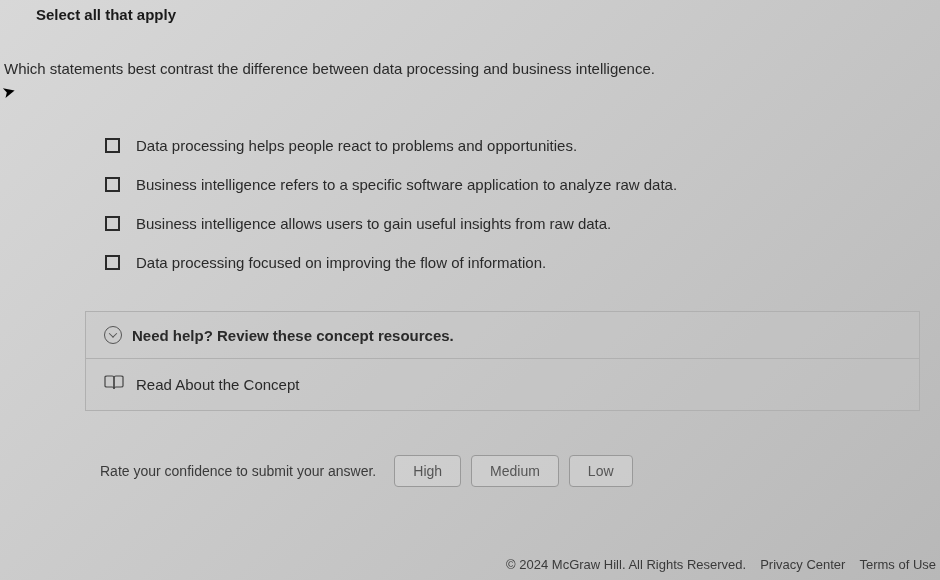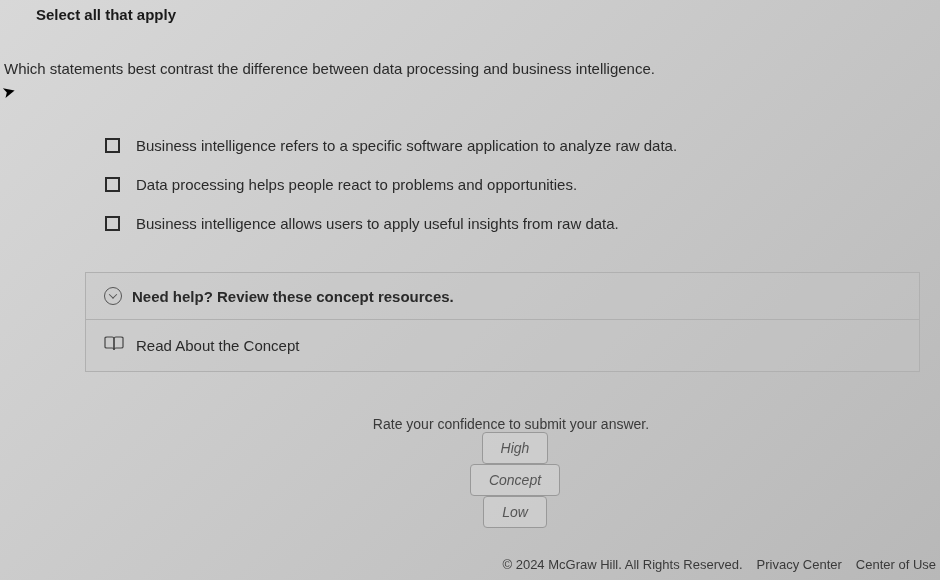--- a/index.html
+++ b/index.html
@@ -98,35 +98,33 @@
     .book-icon {
       margin-right: 12px;
       flex-shrink: 0;
     }
     .confidence-row {
       display: flex;
       align-items: center;
       margin: 44px 0 0 100px;
       font-size: 14px;
       color: #3a3a3a;
-      flex-direction: column;
     }
     .confidence-label {
       margin-right: 18px;
     }
     .conf-btn {
       border: 1px solid #999;
       background: rgba(220,220,220,0.4);
       padding: 7px 18px;
       margin-right: 10px;
       font-size: 14px;
       color: #555;
       border-radius: 4px;
       cursor: pointer;
-      font-style: italic;
     }
     .footer {
       position: absolute;
       bottom: 8px;
       right: 0;
       font-size: 13px;
       color: #3a3a3a;
       display: flex;
       align-items: center;
       gap: 14px;
@@ -143,29 +141,33 @@
 <div class="header">
   <div class="instruction">Select all that apply</div>
   <div class="question">Which statements best contrast the difference between data processing and business intelligence.</div>
 </div>
 
 <div class="cursor">➤</div>
 
 <div class="options">
   <div class="option">
     <div class="checkbox"></div>
+    <span>Data processing helps people react to problems and opportunities.</span>
+  </div>
+  <div class="option">
+    <div class="checkbox"></div>
     <span>Business intelligence refers to a specific software application to analyze raw data.</span>
   </div>
   <div class="option">
     <div class="checkbox"></div>
-    <span>Data processing helps people react to problems and opportunities.</span>
+    <span>Business intelligence allows users to gain useful insights from raw data.</span>
   </div>
   <div class="option">
     <div class="checkbox"></div>
-    <span>Business intelligence allows users to apply useful insights from raw data.</span>
+    <span>Data processing focused on improving the flow of information.</span>
   </div>
 </div>
 
 <div class="help-panel">
   <div class="help-header">
     <span class="chevron-circle">
       <span class="chevron-down"></span>
     </span>
     <span>Need help? Review these concept resources.</span>
   </div>
@@ -176,21 +178,21 @@
         <path d="M19 2 Q19 1 17 1 L12 1 Q10 1 10 3 L10 14 Q10 12 12 12 L17 12 Q19 12 19 11 Z" fill="none" stroke="#444" stroke-width="1.2"></path>
       </svg>
     </span>
     <span>Read About the Concept</span>
   </div>
 </div>
 
 <div class="confidence-row">
   <span class="confidence-label">Rate your confidence to submit your answer.</span>
   <button class="conf-btn">High</button>
-  <button class="conf-btn">Concept</button>
+  <button class="conf-btn">Medium</button>
   <button class="conf-btn">Low</button>
 </div>
 
 <div class="footer">
   <span>© 2024 McGraw Hill. All Rights Reserved.</span>
   <a>Privacy Center</a>
-  <a>Center of Use</a>
+  <a>Terms of Use</a>
 </div>
 
 </body></html>

